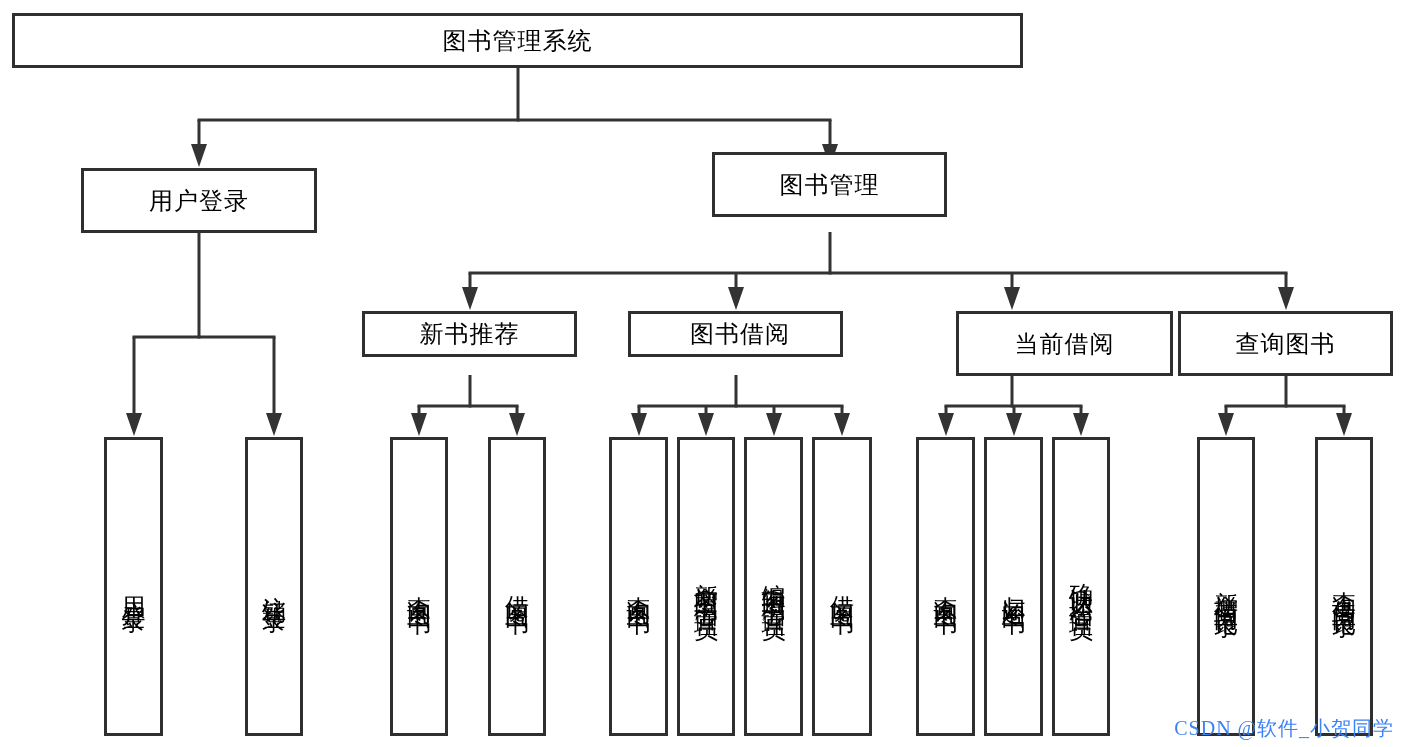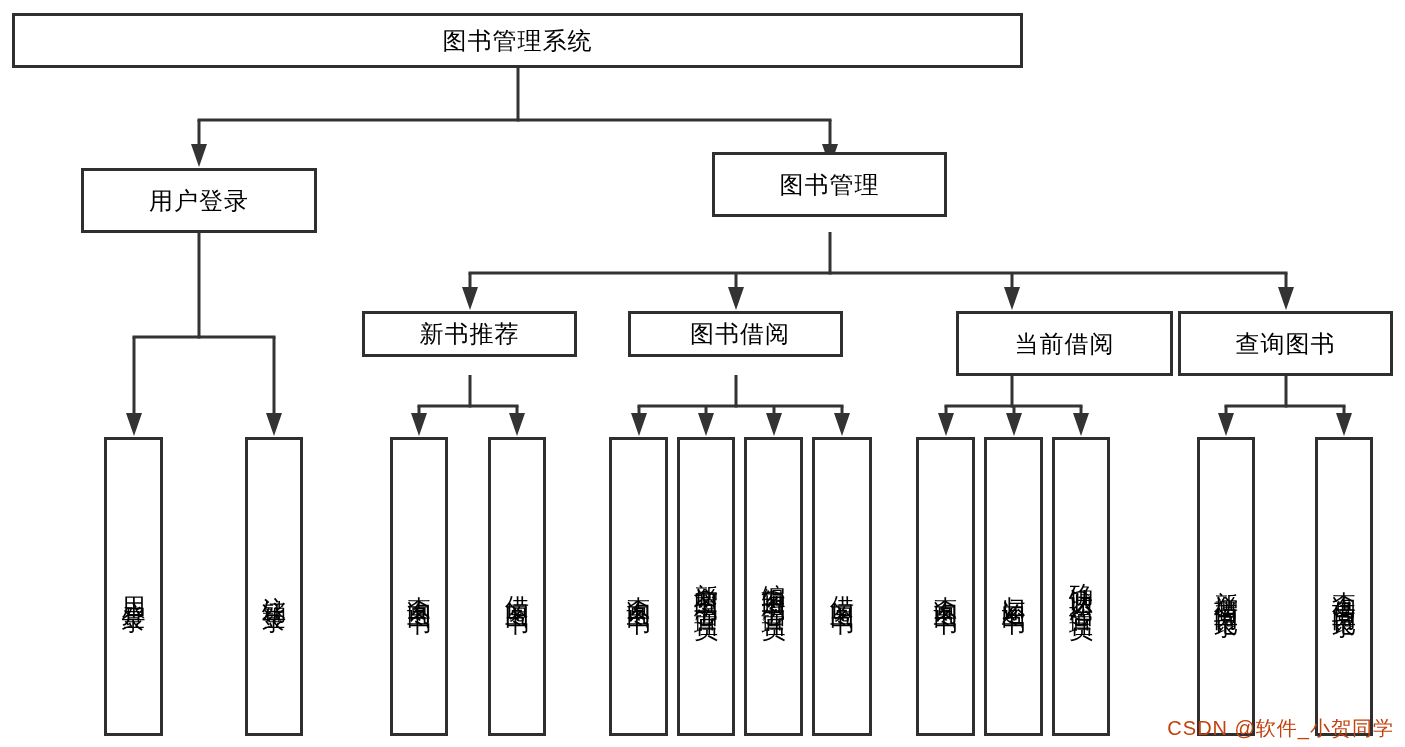--- a/index.html
+++ b/index.html
@@ -43,22 +43,23 @@
     line-height: 1;
     white-space: nowrap;
     max-height: 288px;
   }
   .watermark {
     position: absolute;
     right: 11px;
     bottom: 5px;
     font-size: 20px;
     letter-spacing: 1px;
-    color: #c2410c;
+    color: #3b82f6;
     white-space: nowrap;
+    font-family: Liberation Serif, serif;
   }
 </style>
 </head>
 <body>
 
 <div class="canvas">
 
   <svg class="connectors" width="1405" height="747" viewBox="0 0 1405 747">
     <g stroke="#333333" stroke-width="3" fill="none">
 

